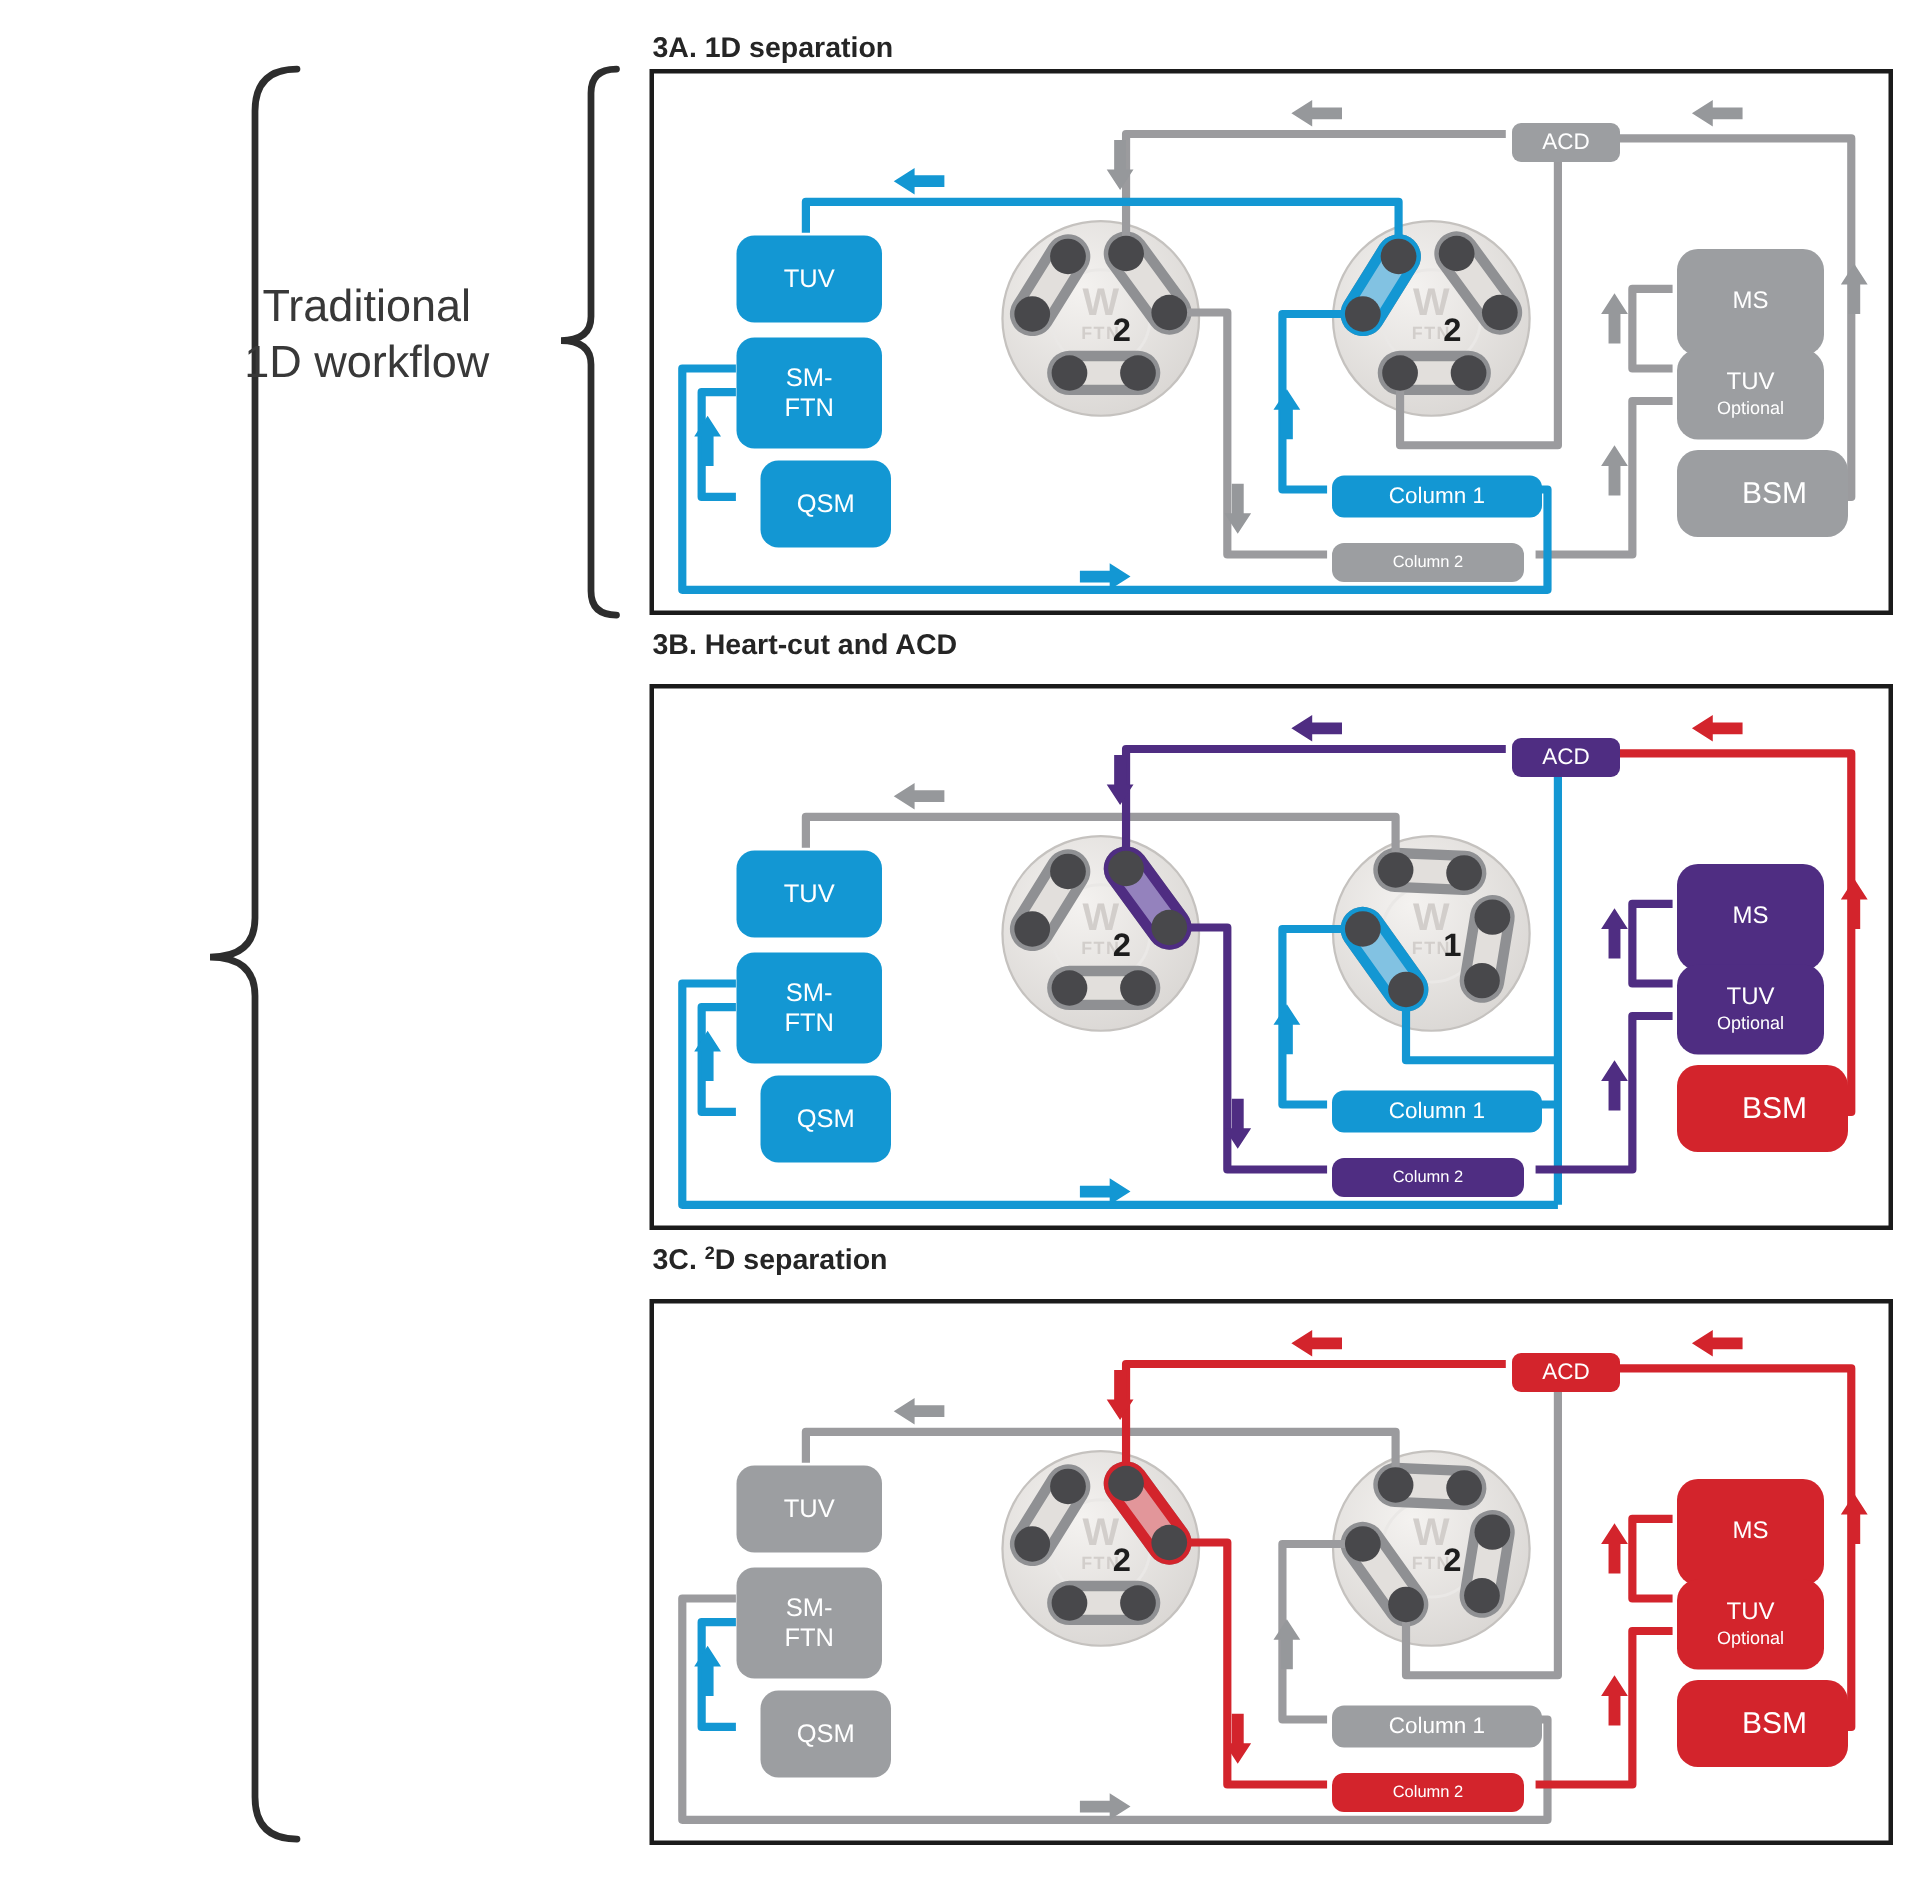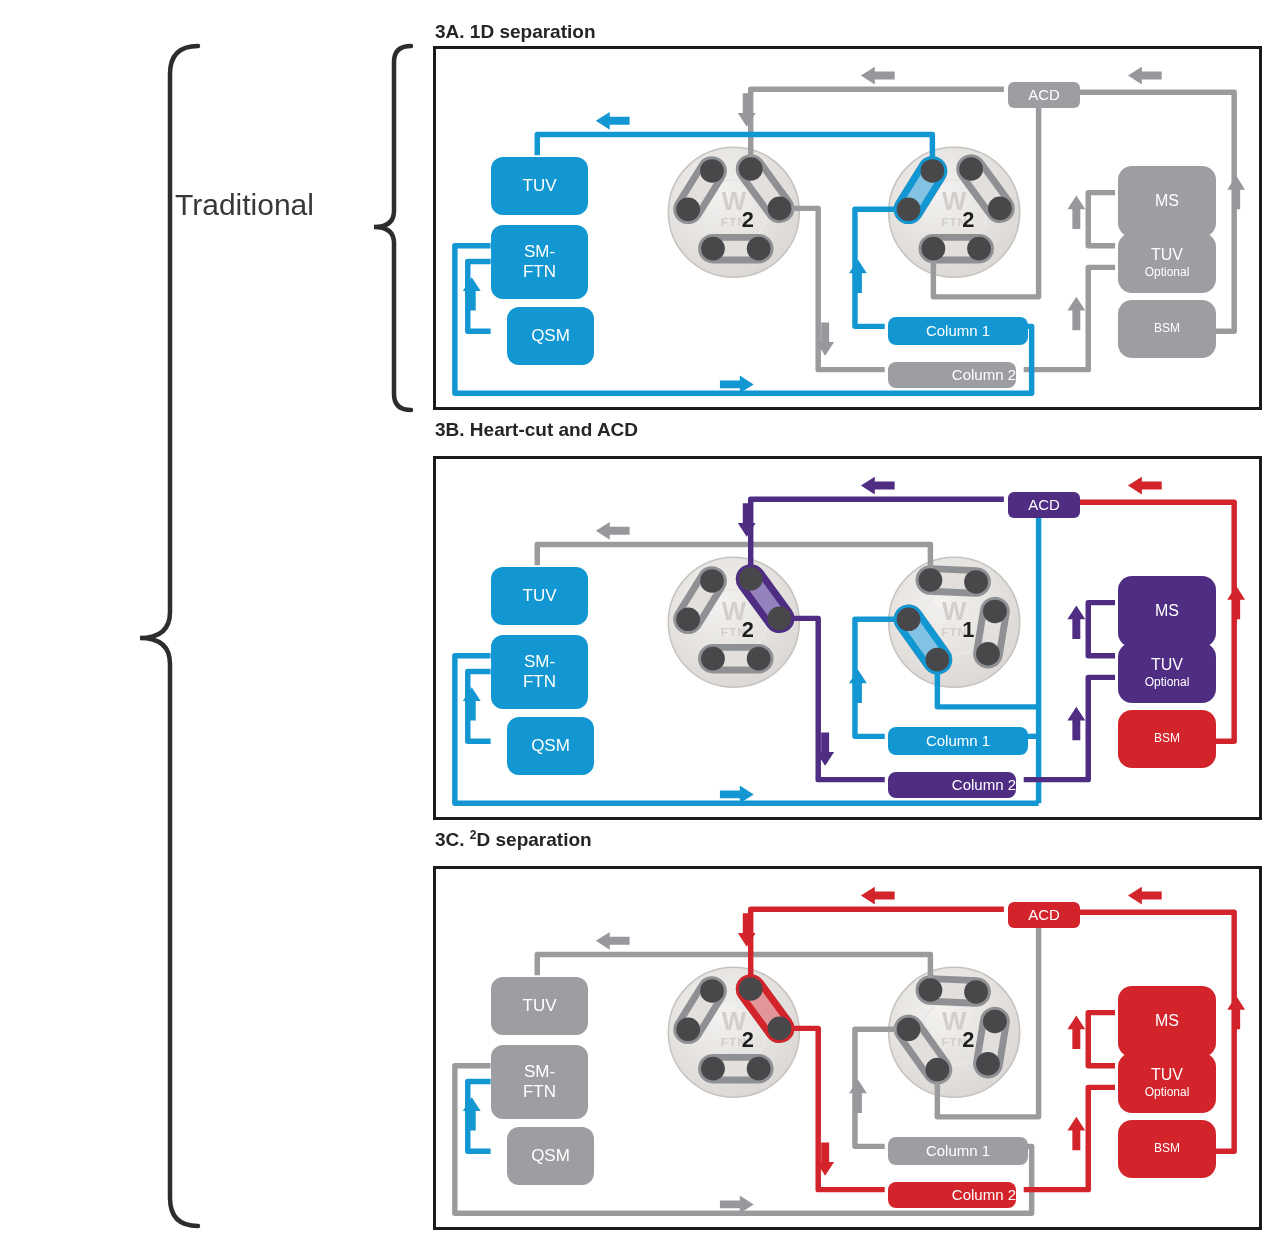--- a/index.html
+++ b/index.html
@@ -12,23 +12,23 @@
   .bx{position:absolute;border-radius:12px;color:#fff;display:flex;flex-direction:column;
       align-items:center;justify-content:center;font-size:17px;line-height:1.15;text-align:center;}
   .b-blue{background:#1397d3;} .b-gray{background:#9c9ea1;}
   .b-purple{background:#4f2d82;} .b-red{background:#d3242c;}
   .tuv{left:55px;top:108px;width:97px;height:58px;}
   .smftn{left:55px;top:176px;width:97px;height:74px;}
   .qsm{left:71px;top:258px;width:87px;height:58px;}
   .acd{left:572px;top:33px;width:72px;height:26px;border-radius:6px;font-size:15px;}
   .ms{left:682px;top:117px;width:98px;height:71px;border-radius:14px;font-size:16px;}
   .topt{left:682px;top:184px;width:98px;height:60px;border-radius:14px;font-size:16px;}
-  .bsm{left:682px;top:251px;width:98px;height:58px;border-radius:14px;font-size:12px;}
+  .bsm{left:682px;top:251px;width:98px;height:58px;border-radius:14px;font-size:20px;padding-left:16px;}
   .c1{left:452px;top:268px;width:140px;height:28px;border-radius:8px;font-size:15px;text-align:center;}
-  .c2{left:452px;top:313px;width:128px;height:26px;border-radius:8px;font-size:15px;align-items:flex-end;}
+  .c2{left:452px;top:313px;width:128px;height:26px;border-radius:8px;font-size:11px;}
   .opt2{font-size:12px;margin-top:1px;}
   .lab{position:absolute;color:#383838;font-size:30px;line-height:37px;text-align:center;}
   .lab span{display:block;}
   .lab1{left:137px;top:186px;width:215px;}
   .lab2{left:0px;top:597px;width:146px;}
   .brackets{position:absolute;left:0;top:0;pointer-events:none;}
   
   .ln{fill:none;stroke-width:5.5;stroke-linejoin:round;}
   .s-blue{stroke:#1397d3;} .s-gray{stroke:#9b9b9e;}
   .s-purple{stroke:#4f2d82;} .s-red{stroke:#d3242c;}
@@ -99,20 +99,21 @@
     </defs>
   </svg>
 
   <svg class="brackets" width="440" height="1253">
     <path d="M411,46 Q394,46 394,62 V211 Q394,227 374,227 Q394,227 394,243 V394 Q394,410 411,410" fill="none" stroke="#2d2d2d" stroke-width="4.5" stroke-linecap="round"></path>
     <path d="M198,46 Q170,46 170,74 V612 Q170,638 140,638 Q170,638 170,664 V1198 Q170,1226 198,1226" fill="none" stroke="#2d2d2d" stroke-width="4.5" stroke-linecap="round"></path>
   </svg>
 
   <div class="lab lab1">
     <span>Traditional</span>
+    <span>1D workflow</span>
   </div>
 
   <div class="ptitle" style="top:20px">
     <span>3A. 1D separation</span><sup></sup><span></span>
   </div>
   <div class="panel" style="top:46px">
     <svg class="diag" viewBox="0 0 829 364" preserveAspectRatio="none">
       <g>
         <use href="#gvX" transform="translate(300,166)"></use>
         <use href="#gvX" transform="translate(522,166)"></use>

